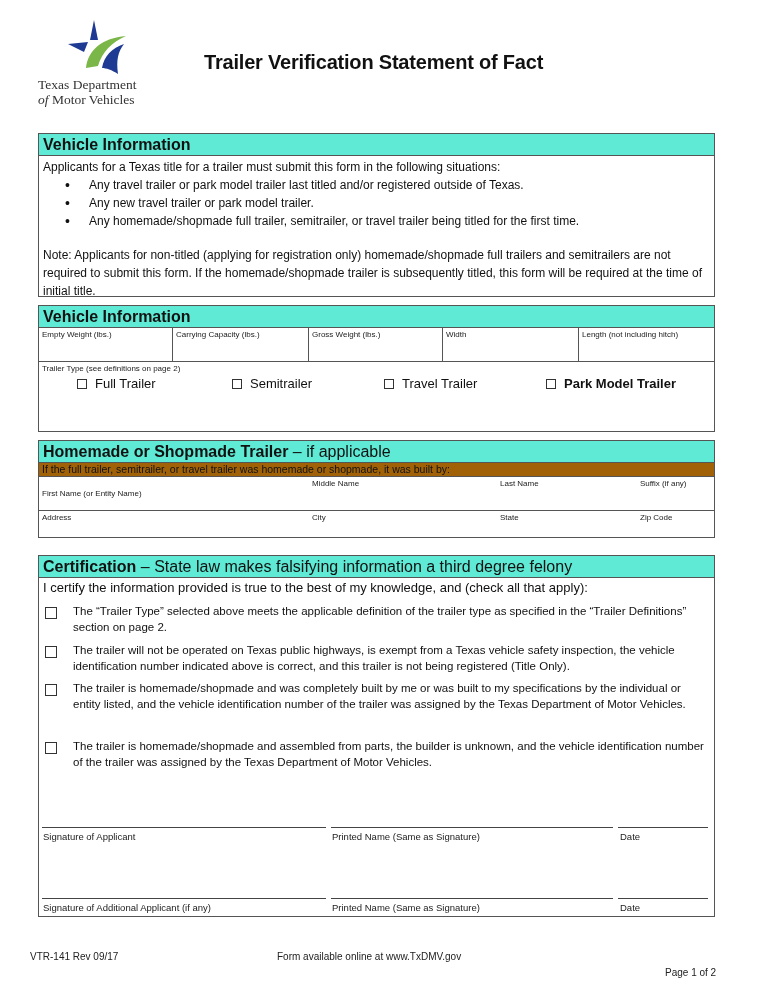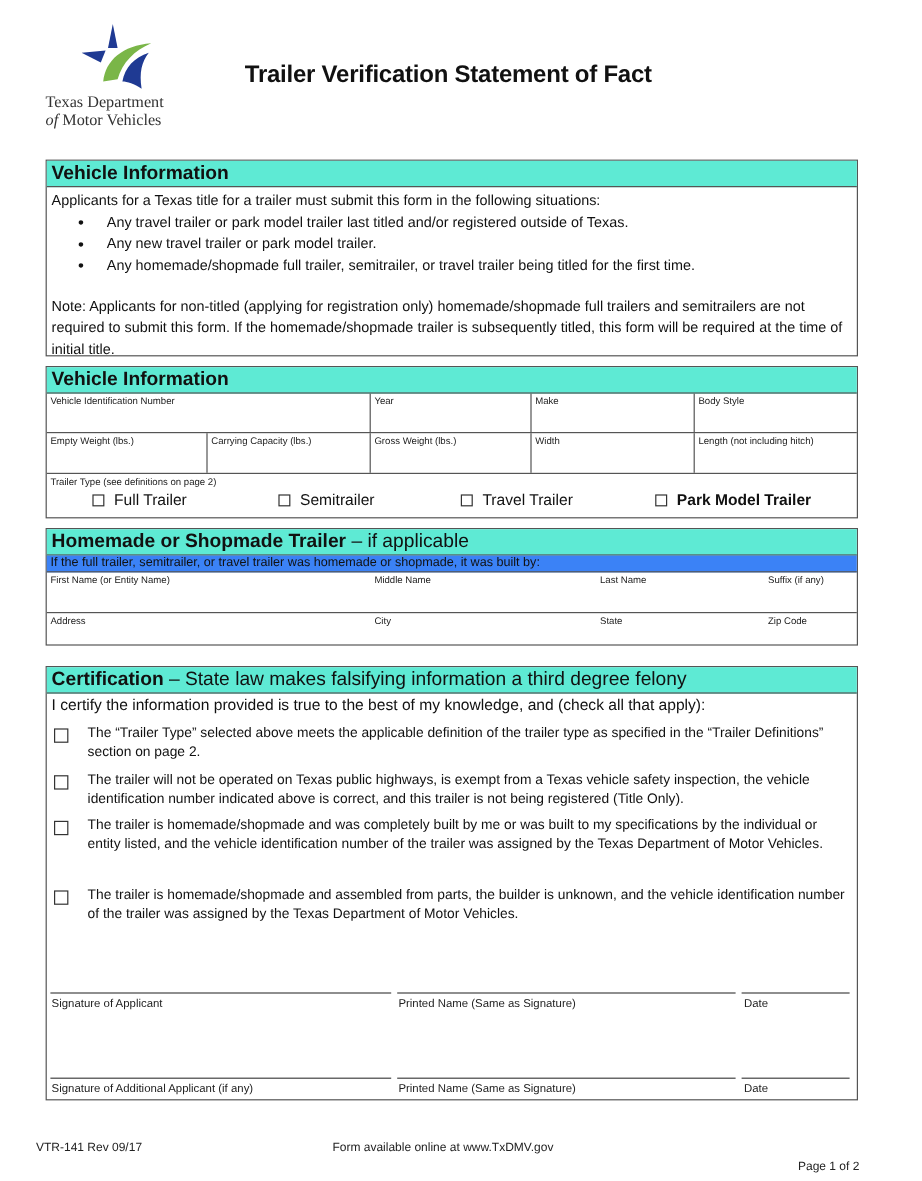--- a/index.html
+++ b/index.html
@@ -26,21 +26,21 @@
 
   .grid-row { display: flex; border-bottom: 1px solid #555; }
   .cell { border-right: 1px solid #555; font-size: 8px; padding: 2px 3px; color: #222; }
   .cell:last-child { border-right: none; }
 
   .tt-row { height: 34px; position: relative; }
   .tt-label { position: absolute; left: 3px; top: 2px; font-size: 8px; color: #222; }
   .tt-opt { position: absolute; top: 14px; font-size: 13px; color: #111; display: flex; align-items: center; text-align: center; }
   .cbox-sm { display: inline-block; width: 10px; height: 10px; border: 1px solid #333; margin-right: 8px; }
 
-  .subhead { background: #3b82f6; border-bottom: 1px solid #555; height: 14px; font-size: 10.5px; line-height: 13px; padding-left: 3px; color: #111; }
+  .subhead { background: #a16207; border-bottom: 1px solid #555; height: 14px; font-size: 10.5px; line-height: 13px; padding-left: 3px; color: #111; }
 
   .cert-intro { font-size: 13px; padding: 2px 4px; color: #111; }
   .cert-item { position: absolute; left: 6px; right: 10px; display: flex; font-size: 11.5px; line-height: 16px; color: #111; }
   .cbox { flex: 0 0 auto; width: 12px; height: 12px; border: 1px solid #333; margin-top: 4px; margin-right: 16px; }
 
   .sig-line { position: absolute; border-top: 1.5px solid #444; }
   .sig-label { position: absolute; font-size: 9.5px; color: #222; }
 
   .footer { position: absolute; top: 951px; font-size: 10px; color: #222; }
 </style>
@@ -70,26 +70,20 @@
       <li>Any travel trailer or park model trailer last titled and/or registered outside of Texas.</li>
       <li>Any new travel trailer or park model trailer.</li>
       <li>Any homemade/shopmade full trailer, semitrailer, or travel trailer being titled for the first time.</li>
     </ul>
     <div class="note">Note: Applicants for non-titled (applying for registration only) homemade/shopmade full trailers and semitrailers are not required to submit this form.  If the homemade/shopmade trailer is subsequently titled, this form will be required at the time of initial title.</div>
   </div>
 </div>
 
 <div class="section" style="top:305px; height:127px;">
   <div class="sec-head"><b>Vehicle Information</b></div>
-  <div class="grid-row" style="height:33px;">
-    <div class="cell" style="width:270px;"><span>Vehicle Identification Number</span></div>
-    <div class="cell" style="width:134px;"><span>Year</span></div>
-    <div class="cell" style="width:136px;"><span>Make</span></div>
-    <div class="cell" style="flex:1;"><span>Body Style</span></div>
-  </div>
   <div class="grid-row" style="height:34px;">
     <div class="cell" style="width:134px;"><span>Empty Weight (lbs.)</span></div>
     <div class="cell" style="width:136px;"><span>Carrying Capacity (lbs.)</span></div>
     <div class="cell" style="width:134px;"><span>Gross Weight (lbs.)</span></div>
     <div class="cell" style="width:136px;"><span>Width</span></div>
     <div class="cell" style="flex:1;"><span>Length (not including hitch)</span></div>
   </div>
   <div class="tt-row">
     <div class="tt-label">Trailer Type (see definitions on page 2)</div>
     <div class="tt-opt" style="left:38px;">
@@ -108,21 +102,21 @@
         <span class="cbox-sm"></span>
         <span>Park Model Trailer</span>
       </div>
   </div>
 </div>
 
 <div class="section" style="top:440px; height:98px;">
   <div class="sec-head"><b>Homemade or Shopmade Trailer</b><span class="norm"> – if applicable</span></div>
   <div class="subhead">If the full trailer, semitrailer, or travel trailer was homemade or shopmade, it was built by:</div>
   <div class="grid-row" style="height:34px;">
-    <div class="cell" style="width:270px; border-right:none;"><span>First Name (or Entity Name)</span></div>
+    <div class="cell" style="width:270px; border-right:none;margin-top:10px;"><span>First Name (or Entity Name)</span></div>
     <div class="cell" style="width:188px; border-right:none;"><span>Middle Name</span></div>
     <div class="cell" style="width:140px; border-right:none;"><span>Last Name</span></div>
     <div class="cell" style="flex:1;"><span>Suffix (if any)</span></div>
   </div>
   <div class="grid-row" style="height:26px; border-bottom:none;">
     <div class="cell" style="width:270px; border-right:none;"><span>Address</span></div>
     <div class="cell" style="width:188px; border-right:none;"><span>City</span></div>
     <div class="cell" style="width:140px; border-right:none;"><span>State</span></div>
     <div class="cell" style="flex:1;"><span>Zip Code</span></div>
   </div>

